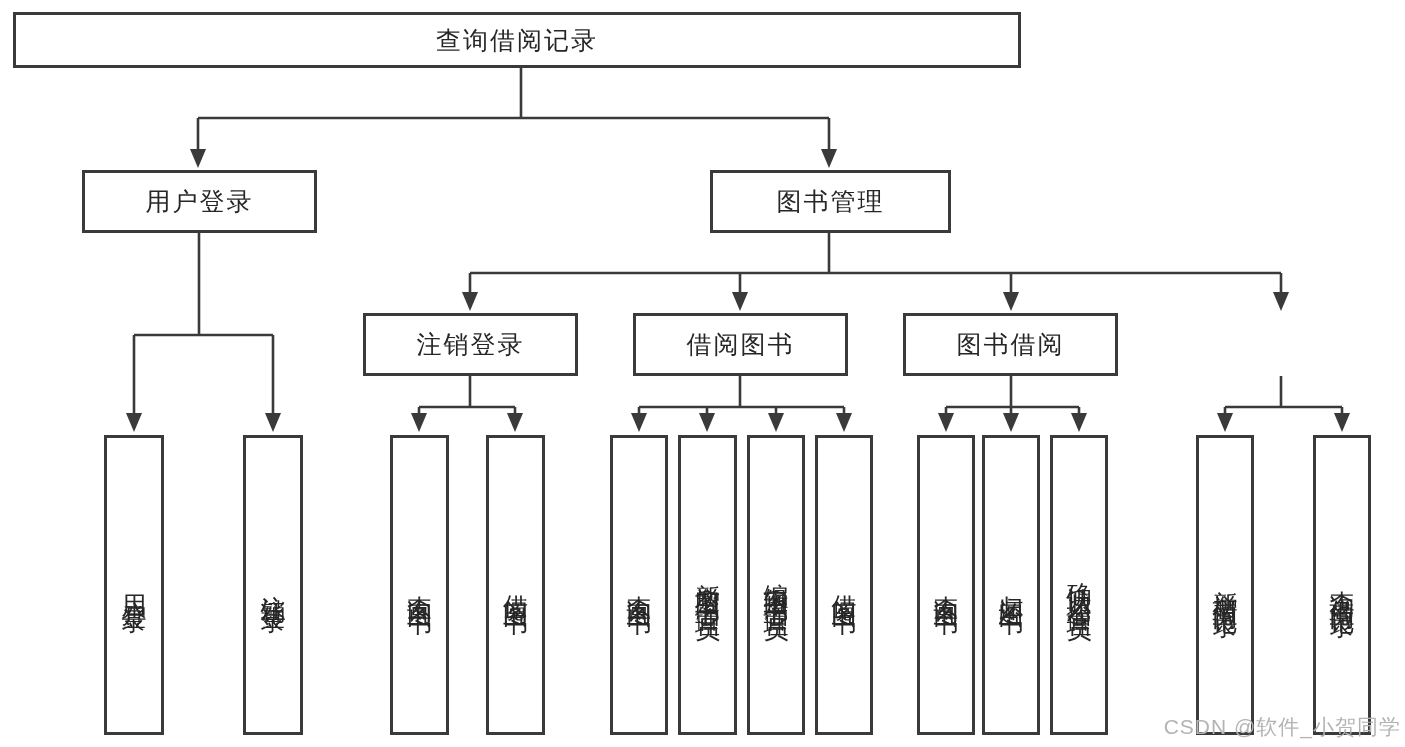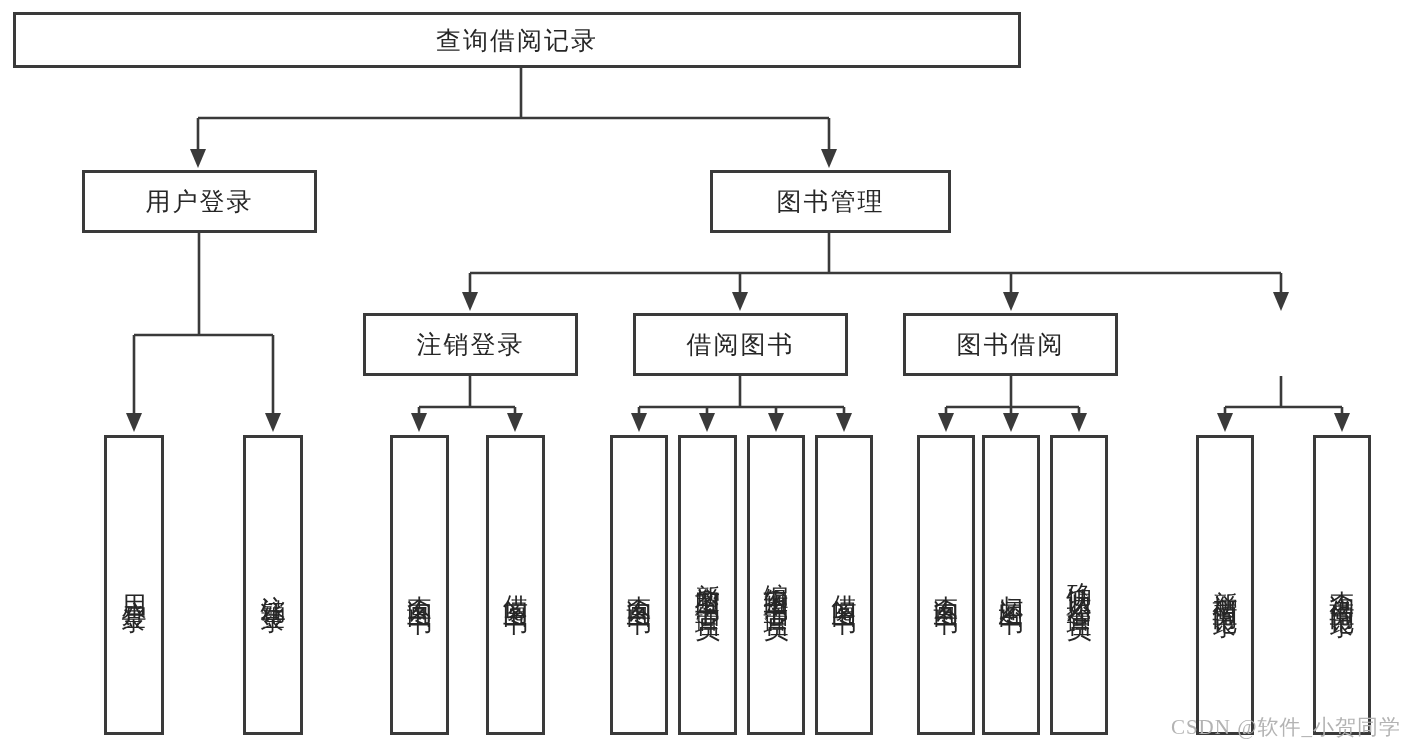--- a/index.html
+++ b/index.html
@@ -28,21 +28,20 @@
     line-height:1;
     white-space:nowrap;
   }
   #watermark{
     position:absolute;
     right:4px;top:713px;
     font-size:21px;
     color:#b3b3b3;
     letter-spacing:1px;
     white-space:nowrap;
-    font-family:Liberation Serif, serif;
   }
 </style>
 </head>
 <body>
 
 <div id="stage">
 
   <svg id="wires" viewBox="0 0 1405 747" xmlns="http://www.w3.org/2000/svg" aria-hidden="true">
     <path fill="none" stroke="#3a3a3a" stroke-width="2.6" d="
       M521,68V118 M198,118H829 M198,118V151 M829,118V151

